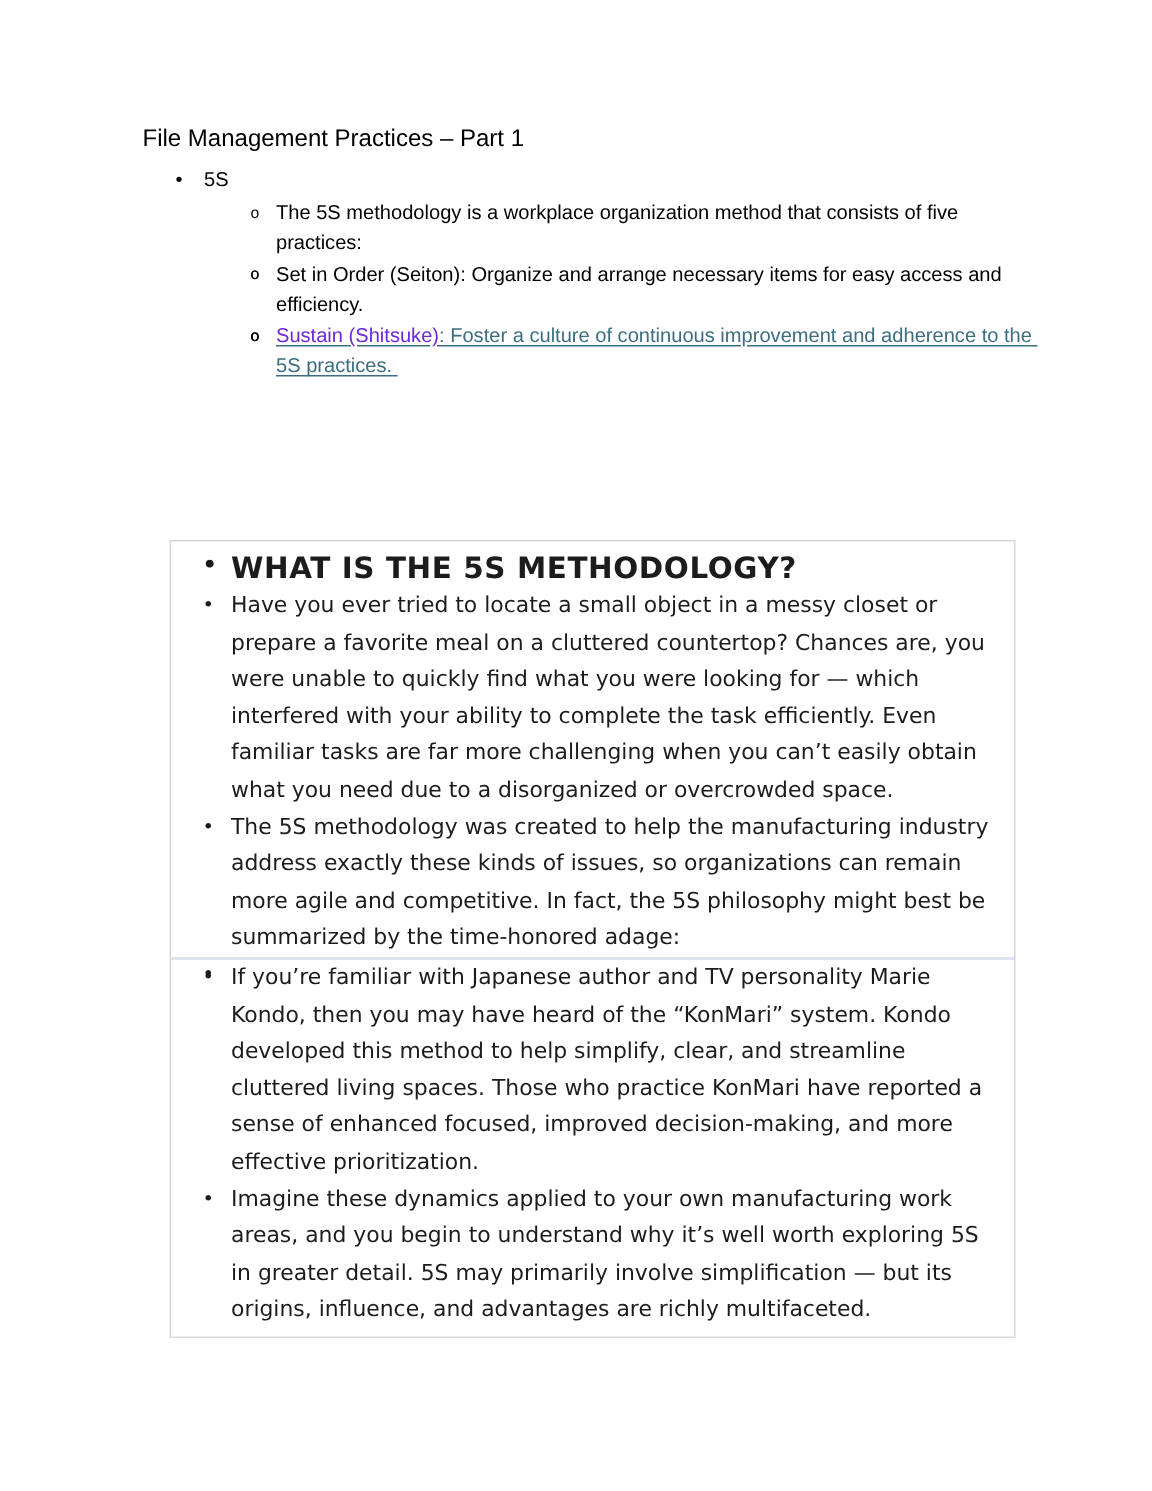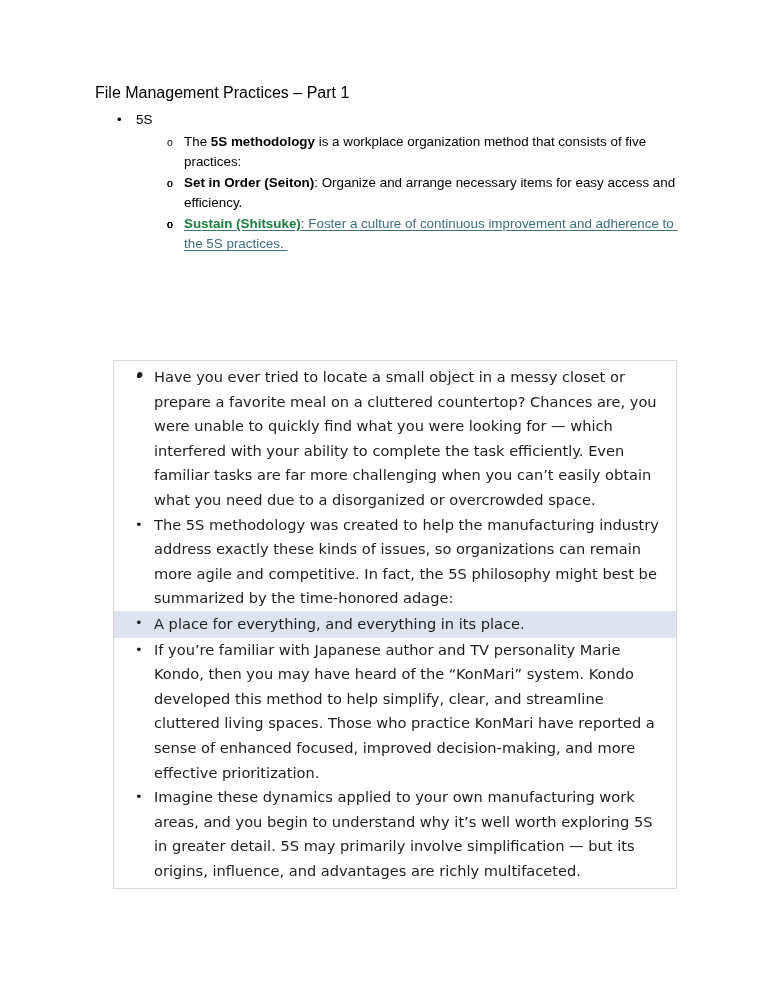--- a/index.html
+++ b/index.html
@@ -69,28 +69,28 @@
     left: 72px;
     top: 0;
     font-size: 10.5px;
     line-height: 21px;
     color: #000;
   }
   .lvl2 .txt {
     display: block;
     line-height: 20.6px;
   }
-  .lvl2 b { font-weight: bold; }
+  .lvl2 b { font-weight: normal; }
 
   .link-item .txt {
     color: #3c6d80;
     text-decoration: underline;
     text-underline-offset: 2px;
   }
-  .link-item .txt b { color: #15803d; }
+  .link-item .txt b { color: #6d28d9; }
 
   
   .boxed {
     position: absolute;
     left: 113px;
     top: 360px;
     width: 564px;
     box-sizing: border-box;
     border: 1px solid #d8d8d8;
     background: #ffffff;
@@ -176,35 +176,35 @@
         <span class="txt"><b>Sustain (Shitsuke)</b><span class="sp">: Foster a culture of continuous improvement and adherence to the 5S practices. </span></span>
       </div>
 
     </div>
   </div>
 
   <div class="boxed">
 
     <div class="b-row b-head">
       <span class="bullet-disc">•</span>
+      <span>WHAT IS THE 5S METHODOLOGY?</span>
     </div>
 
     <div class="b-row">
       <span class="bullet-disc">•</span>
       <span>Have you ever tried to locate a small object in a messy closet or prepare a favorite meal on a cluttered countertop? Chances are, you were unable to quickly find what you were looking for — which interfered with your ability to complete the task efficiently. Even familiar tasks are far more challenging when you can’t easily obtain what you need due to a disorganized or overcrowded space.</span>
     </div>
 
     <div class="b-row">
       <span class="bullet-disc">•</span>
       <span>The 5S methodology was created to help the manufacturing industry address exactly these kinds of issues, so organizations can remain more agile and competitive. In fact, the 5S philosophy might best be summarized by the time-honored adage:</span>
     </div>
 
     <div class="b-row b-quote">
       <span class="bullet-disc">•</span>
-      <span>A place for everything, and everything in its place.</span>
     </div>
 
     <div class="b-row">
       <span class="bullet-disc">•</span>
       <span>If you’re familiar with Japanese author and TV personality Marie Kondo, then you may have heard of the “KonMari” system. Kondo developed this method to help simplify, clear, and streamline cluttered living spaces. Those who practice KonMari have reported a sense of enhanced focused, improved decision-making, and more effective prioritization.</span>
     </div>
 
     <div class="b-row b-last">
       <span class="bullet-disc">•</span>
       <span>Imagine these dynamics applied to your own manufacturing work areas, and you begin to understand why it’s well worth exploring 5S in greater detail. 5S may primarily involve simplification — but its origins, influence, and advantages are richly multifaceted.</span>

